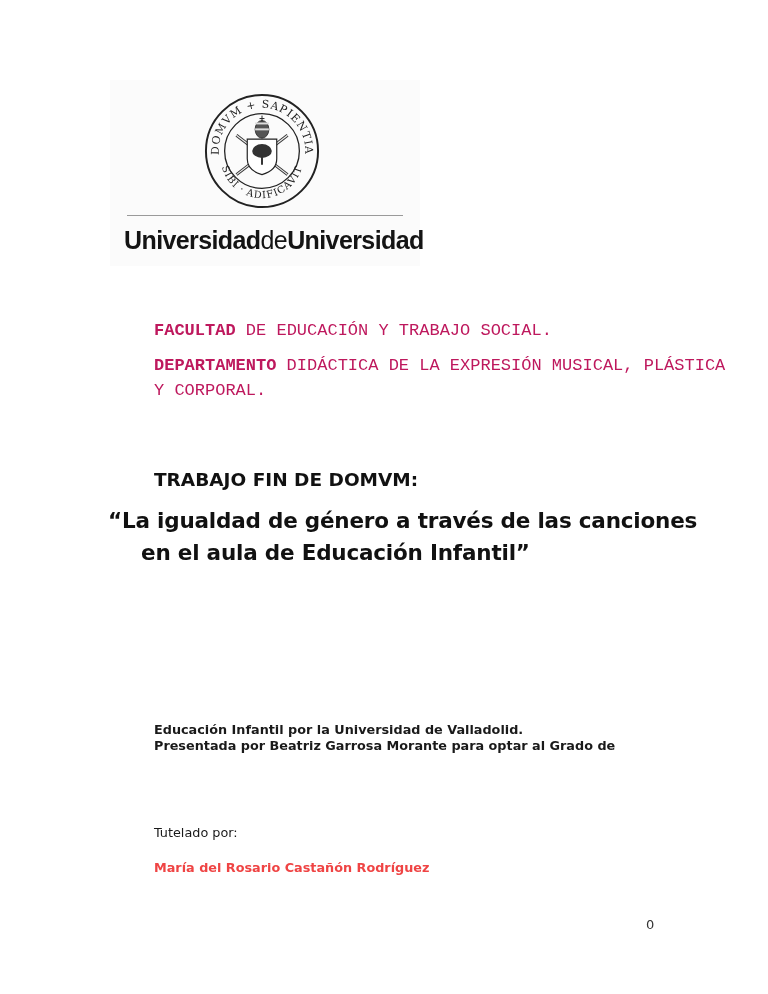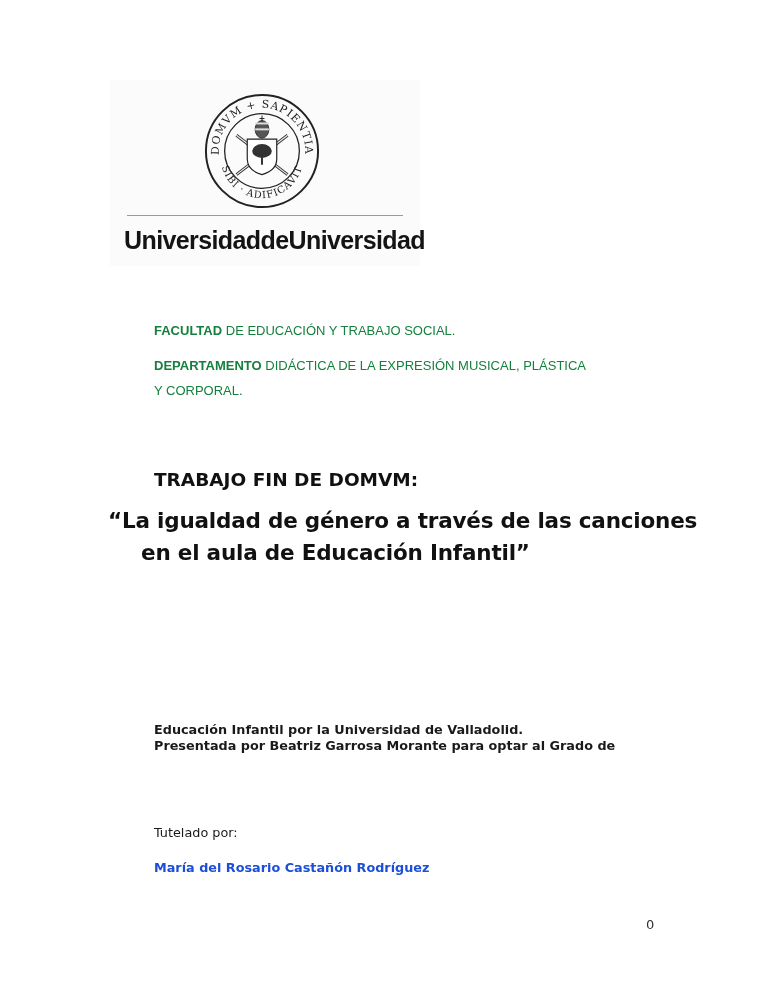--- a/index.html
+++ b/index.html
@@ -10,23 +10,23 @@
   .abs { position: absolute; }
   .logo-block {
     left: 110px; top: 80px; width: 310px; height: 186px; background: #fbfbfb;
   }
   .seal { left: 203px; top: 92px; width: 118px; height: 118px; }
   .logo-rule { left: 127px; top: 215px; width: 276px; height: 1px; background: #9a9a9a; }
   .logo-text {
     left: 124px; top: 226px; font-size: 25px; font-weight: bold; letter-spacing: -0.6px; color: #141414;
     white-space: nowrap;
   }
-  .logo-text .de { font-weight: bold; }
+  .logo-text .de { font-weight: normal; }
   .body-text {
-    font-family: Liberation Sans, sans-serif; font-size: 13px; color: #15803d;
+    font-family: Liberation Mono, monospace; font-size: 17px; color: #be185d;
     white-space: nowrap; line-height: 25px;
   }
   .body-text b { font-weight: bold; }
   .fac { left: 154px; top: 318px; }
   .dep { left: 154px; top: 353px; }
   .dep2 { left: 154px; top: 378px; }
   .tfg {
     left: 154px; top: 469px; font-family: "DejaVu Sans", sans-serif; font-weight: bold; font-size: 18.5px;
     color: #111; white-space: nowrap;
   }
@@ -36,21 +36,21 @@
   }
   .t1 { top: 508px; }
   .t2 { top: 540px; margin-left: 33px; }
   .pres {
     left: 154px; font-family: "DejaVu Sans", sans-serif; font-weight: bold; font-size: 12.8px; color: #1a1a1a;
     white-space: nowrap;
   }
   .p1 { top: 738px; }
   .p2 { top: 722px; }
   .tut { left: 154px; top: 825px; font-family: "DejaVu Sans", sans-serif; font-weight: normal; font-size: 12.8px; color:#1a1a1a; }
-  .tutor { left: 154px; top: 860px; font-family: "DejaVu Sans", sans-serif; font-weight: bold; font-size: 12.8px; color:#1d4ed8; white-space: nowrap; }
+  .tutor { left: 154px; top: 860px; font-family: "DejaVu Sans", sans-serif; font-weight: bold; font-size: 12.8px; color:#ef4444; white-space: nowrap; }
   .pagenum { left: 646px; top: 917px; font-family: "DejaVu Sans", sans-serif; font-size: 13px; color: #333; }
 </style>
 </head>
 <body>
 
 <div class="abs logo-block"></div>
 
 <svg class="abs seal" viewBox="0 0 120 120">
   <defs>
     <path id="arcTop" d="M 16 60 A 44 44 0 0 1 104 60"></path>

